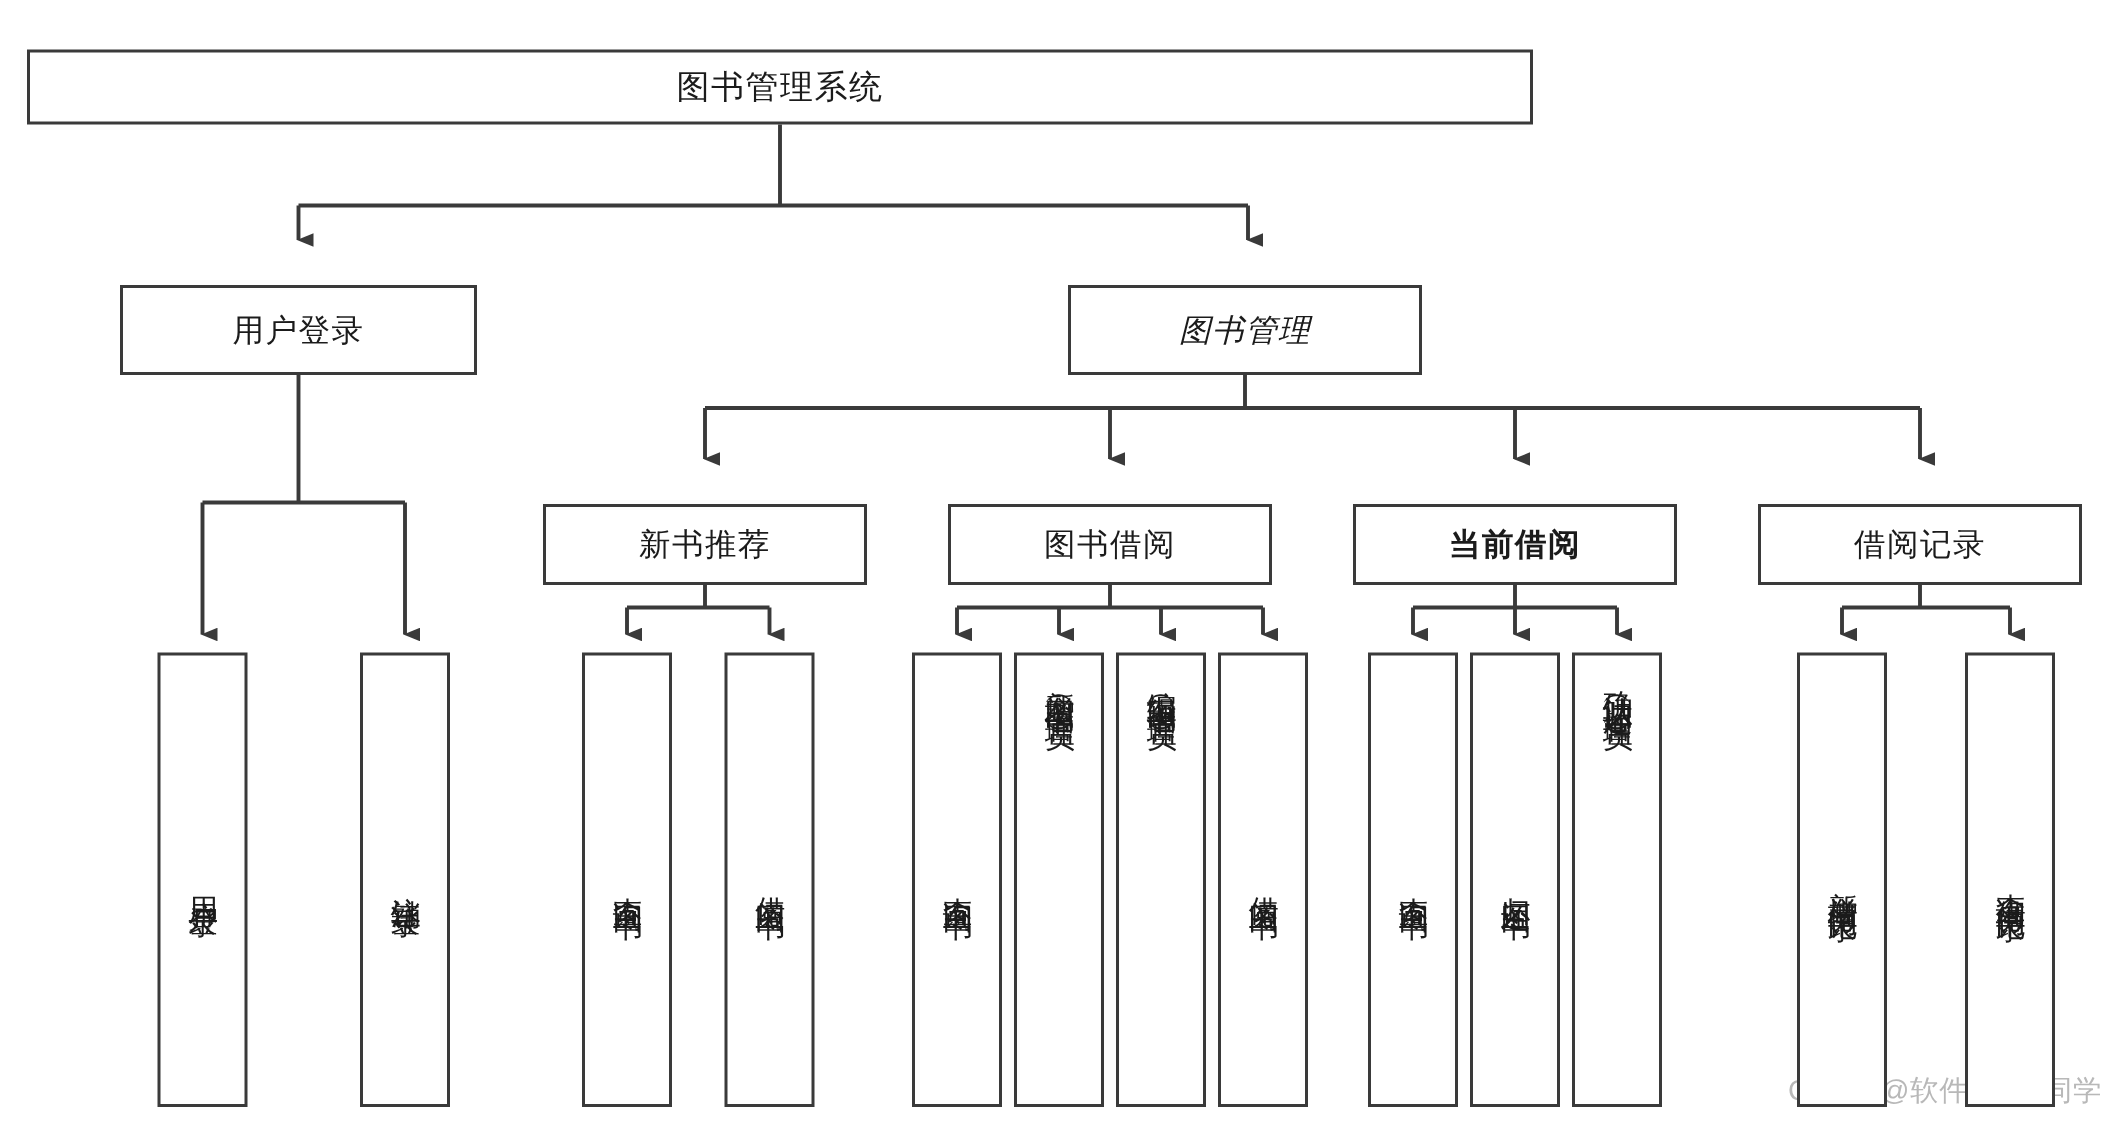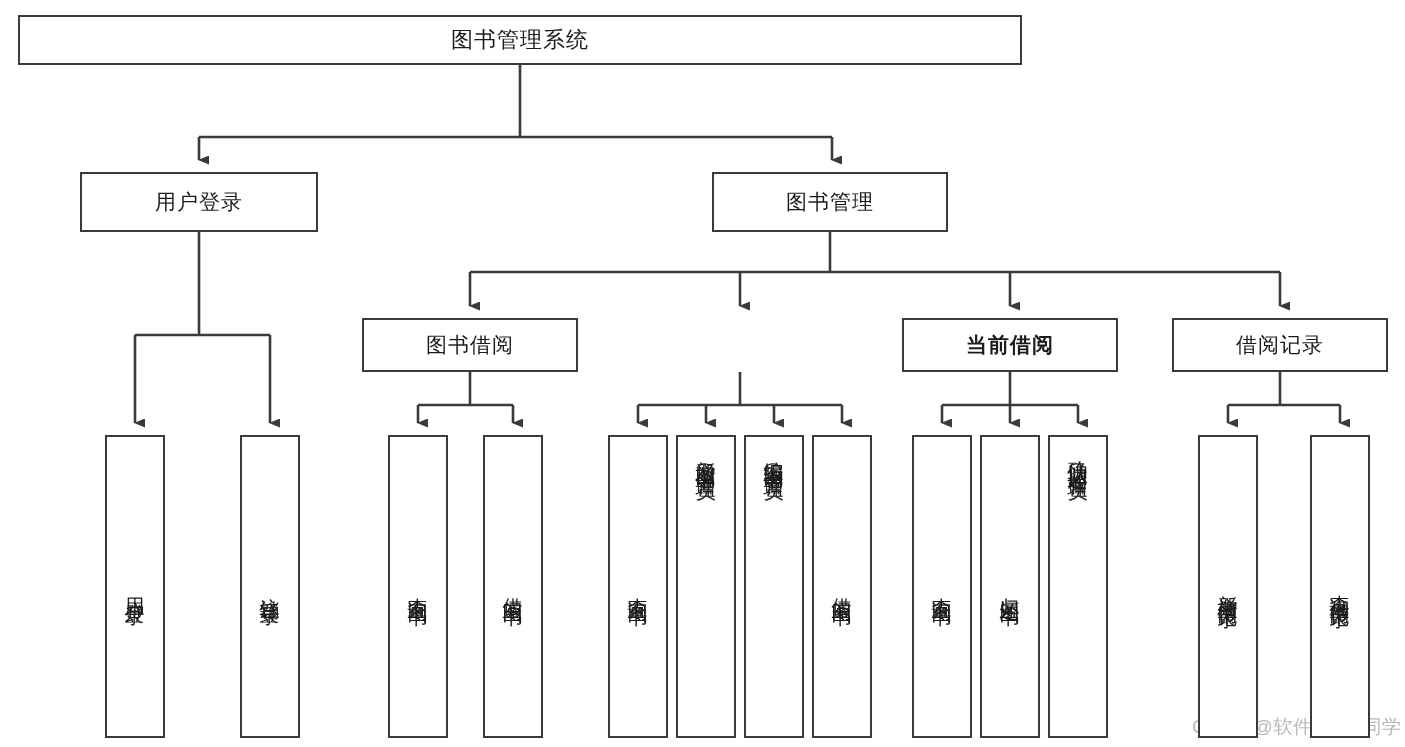--- a/index.html
+++ b/index.html
@@ -32,20 +32,21 @@
     background: #ffffff;
     border: 2.5px solid #3a3a3a;
     display: flex;
     align-items: center;
     justify-content: center;
     color: #1b1b1b;
   }
   .node.horiz {
     font-size: 21px;
     letter-spacing: 1px;
+    margin-top: 18px;
   }
   .node.root {
     font-size: 22px;
   }
   .node.leaf {
     font-size: 20px;
     align-items: flex-start;
     justify-content: center;
     padding-top: 2px;
   }
@@ -132,24 +133,27 @@
     </g>
   </svg>
 
   <div class="watermark" style="left: 1192px; top: 714px;">CSDN @软件_小贺同学</div>
 <div class="node horiz root" style="left: 18px; top: 15px; width: 1004px; height: 50px;">
       <span>图书管理系统</span>
     </div>
     <div class="node horiz" style="left: 80px; top: 172px; width: 238px; height: 60px;">
       <span>用户登录</span>
     </div>
-    <div class="node horiz" style="left: 712px; top: 172px; width: 236px; height: 60px;">
+    <div class="node horiz" style="left: 712px; top: 172px; width: 236px; height: 60px; font-style: italic;">
       <span>图书管理</span>
     </div>
     <div class="node horiz" style="left: 362px; top: 318px; width: 216px; height: 54px;">
+      <span>新书推荐</span>
+    </div>
+    <div class="node horiz" style="left: 632px; top: 318px; width: 216px; height: 54px;">
       <span>图书借阅</span>
     </div>
     <div class="node horiz" style="left: 902px; top: 318px; width: 216px; height: 54px; font-weight: bold;">
       <span>当前借阅</span>
     </div>
     <div class="node horiz" style="left: 1172px; top: 318px; width: 216px; height: 54px; font-family: Liberation Serif, serif;">
       <span>借阅记录</span>
     </div>
     <div class="node leaf" style="left: 105px; top: 435px; width: 60px; height: 303px;">
       <div class="leaf-inner">

